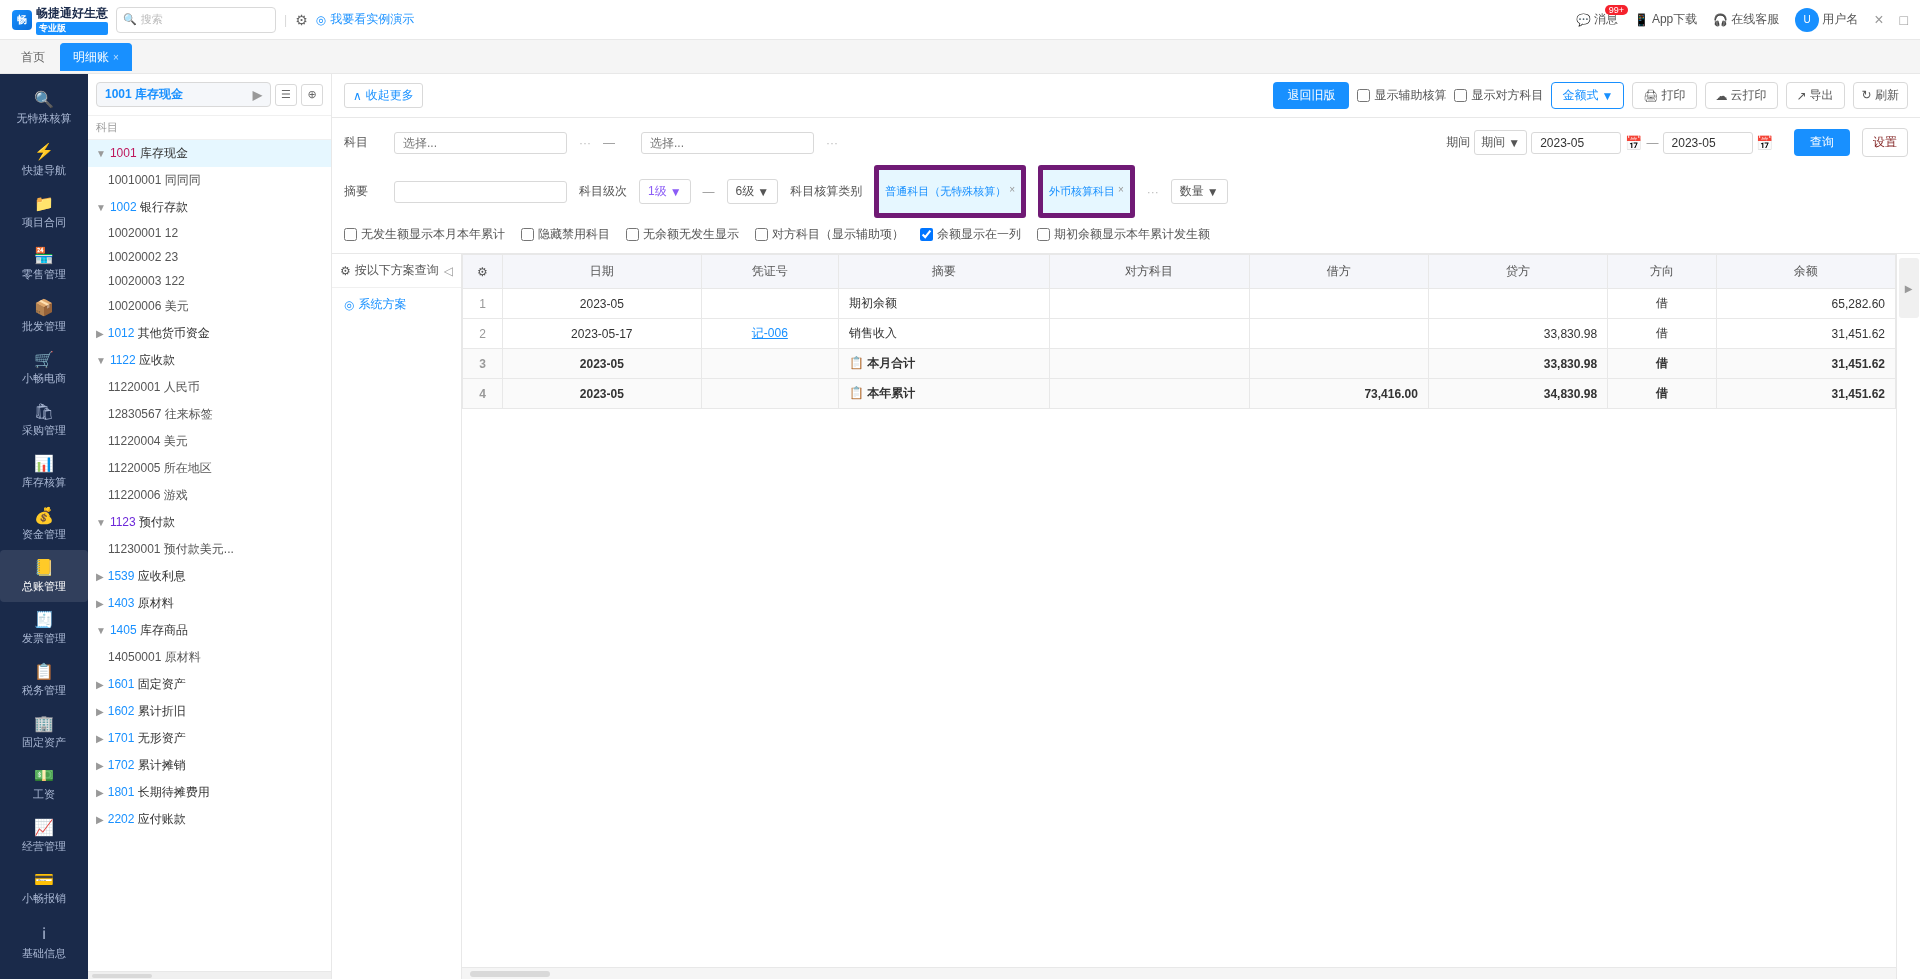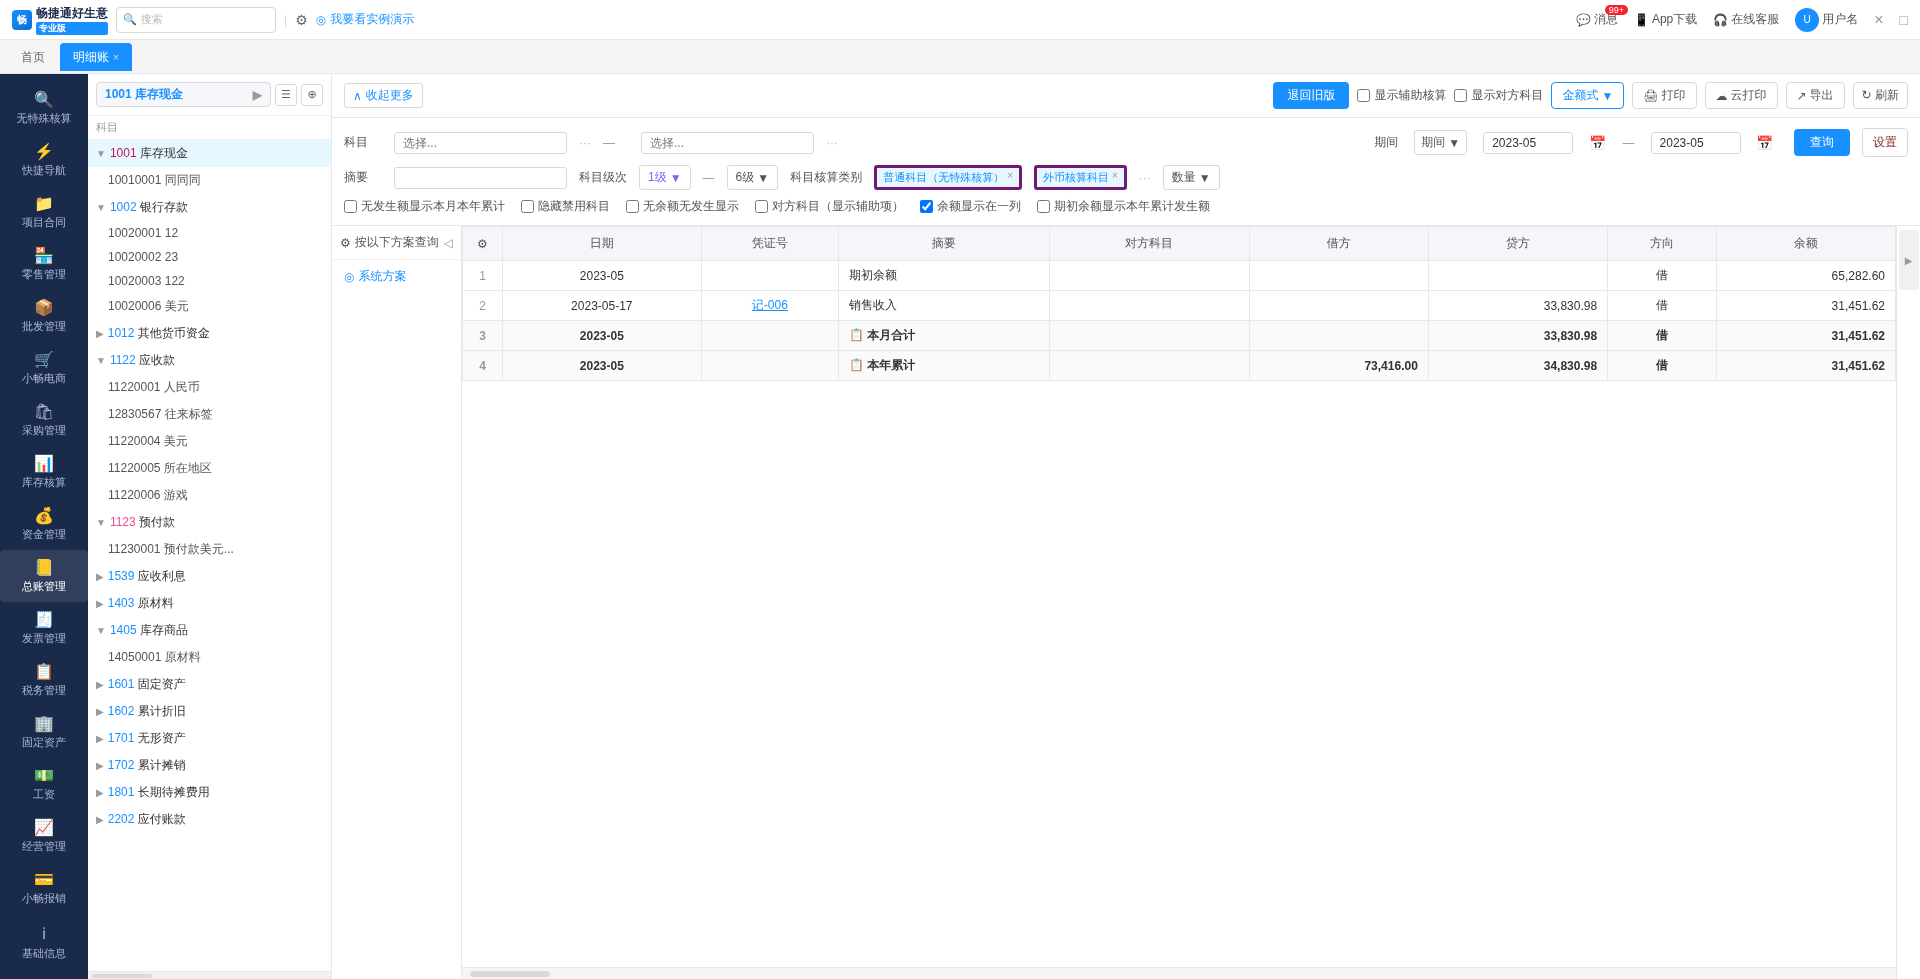--- a/index.html
+++ b/index.html
@@ -65,24 +65,24 @@
     .btn-print { background: #fff; border: 1px solid #d9d9d9; color: #555; border-radius: 4px; padding: 4px 10px; cursor: pointer; font-size: 12px; display: flex; align-items: center; gap: 3px; }
     .btn-refresh { background: #fff; border: 1px solid #d9d9d9; color: #555; border-radius: 4px; padding: 4px 8px; cursor: pointer; font-size: 12px; }
 
     
     .filter-area { background: #fff; border-bottom: 1px solid #e8e8e8; padding: 10px 12px; display: flex; flex-direction: column; gap: 8px; }
     .filter-row { display: flex; align-items: center; gap: 12px; flex-wrap: wrap; }
     .filter-label { color: #555; font-size: 12px; white-space: nowrap; }
     .filter-input { border: 1px solid #d9d9d9; border-radius: 3px; padding: 3px 8px; font-size: 12px; color: #333; background: #fff; min-width: 80px; margin-left: 14px; }
     .filter-input.placeholder { color: #bbb; }
     .filter-dash { color: #999; }
-    .filter-period { display: flex; align-items: center; gap: 16px; margin-left: auto; }
+    .filter-period { display: flex; align-items: center; gap: 4px; margin-left: auto; }
     .period-label { color: #555; font-size: 12px; }
     .period-input { border: 1px solid #d9d9d9; border-radius: 3px; padding: 3px 8px; font-size: 12px; color: #333; background: #fff; width: 90px; }
-    .filter-tag { display: flex; align-items: flex-start; gap: 3px; background: #e6f7ff; border: 3px solid #701a75; border-radius: 3px; padding: 2px 6px; font-size: 11px; color: #1890ff; }
+    .filter-tag { display: flex; align-items: flex-start; gap: 3px; background: #e6f7ff; border: 5px solid #701a75; border-radius: 3px; padding: 14px 6px; font-size: 11px; color: #1890ff; }
     .filter-tag .tag-close { cursor: pointer; color: #999; font-size: 10px; }
     .btn-query { background: #1890ff; color: #fff; border: none; border-radius: 4px; padding: 5px 16px; cursor: pointer; font-size: 12px; margin-left: 8px; }
     .btn-setting { background: #fff; border: 1px solid #d9d9d9; color: #7f1d1d; border-radius: 4px; padding: 5px 10px; cursor: pointer; font-size: 12px; }
 
     
     .filter-checks { display: flex; align-items: center; gap: 16px; font-size: 12px; color: #555; }
     .filter-checks label { display: flex; align-items: center; gap: 4px; cursor: pointer; }
     .filter-checks input[type=checkbox] { cursor: pointer; }
 
     
@@ -305,21 +305,21 @@
           <span>11220004 美元</span>
         </div>
         <div class="tree-node child">
           <span>11220005 所在地区</span>
         </div>
         <div class="tree-node child">
           <span>11220006 游戏</span>
         </div>
         <div class="tree-node parent">
           <span class="expand">▼</span>
-          <span><span style="color:#ec4899;">1123</span> 预付款</span>
+          <span><span style="color:#6d28d9;">1123</span> 预付款</span>
         </div>
         <div class="tree-node child">
           <span>11230001 预付款美元...</span>
         </div>
         <div class="tree-node parent">
           <span class="expand">▶</span>
           <span><span style="color:#1890ff;">1539</span> 应收利息</span>
         </div>
         <div class="tree-node parent">
           <span class="expand">▶</span>

